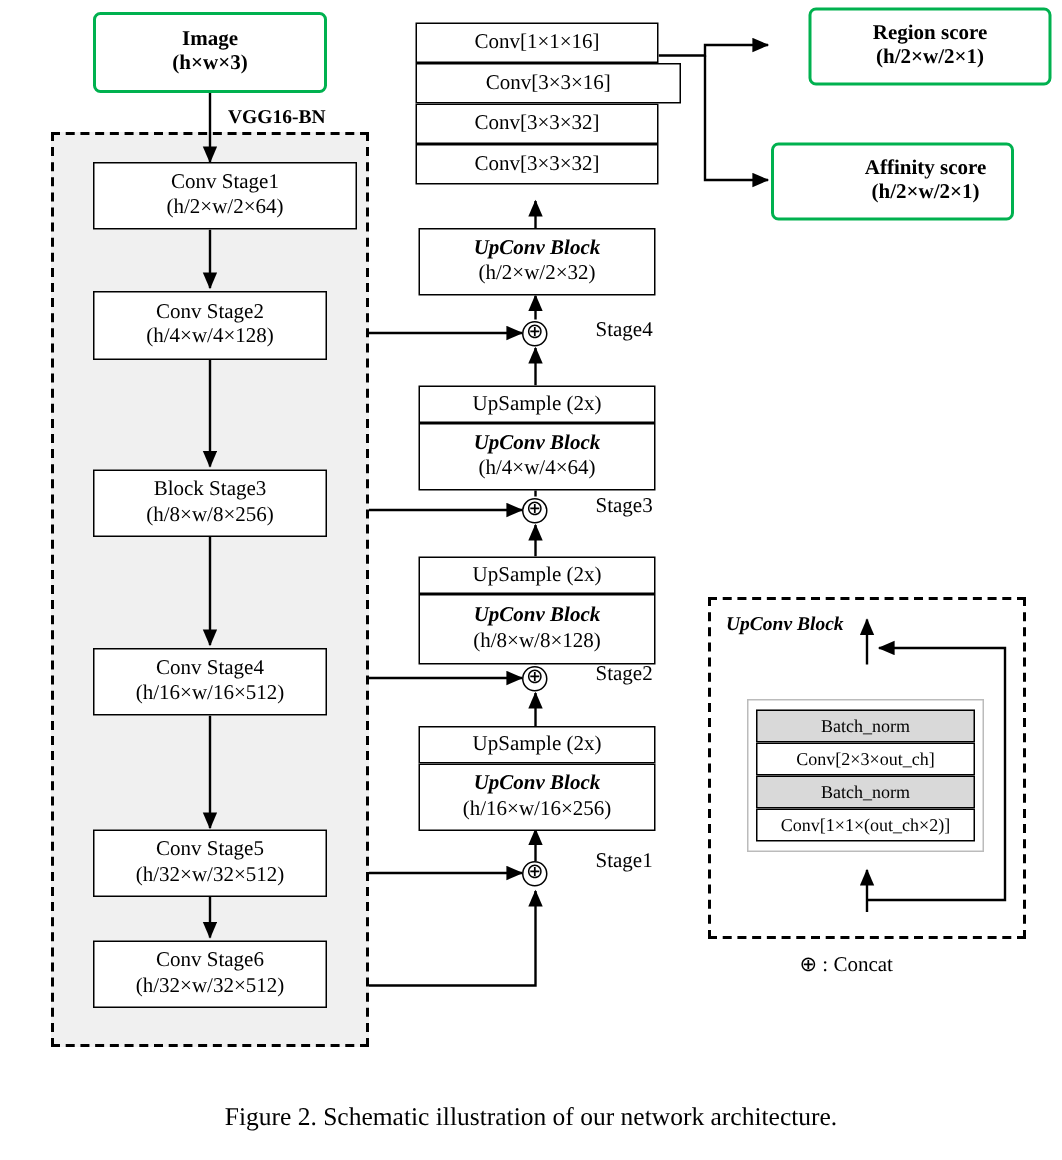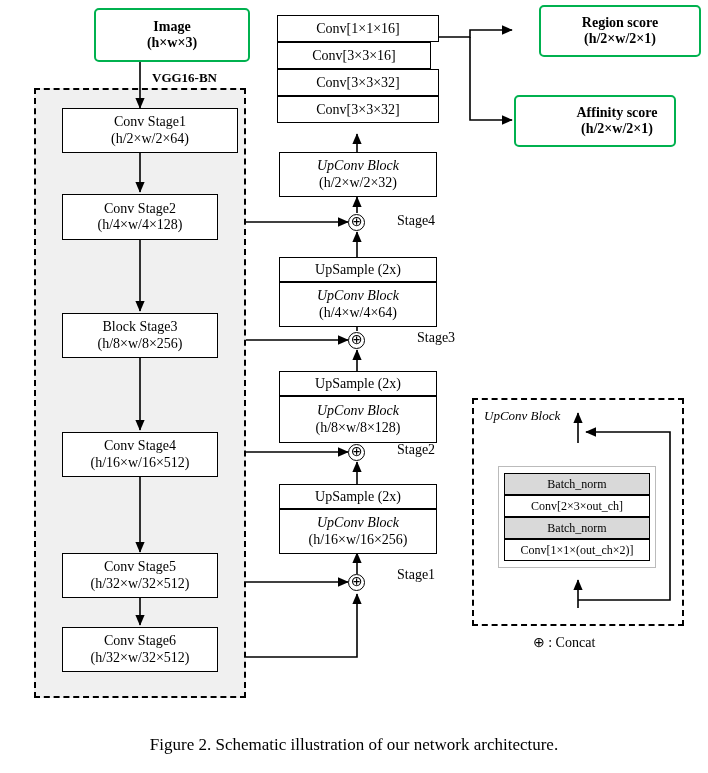--- a/index.html
+++ b/index.html
@@ -38,21 +38,21 @@
   .green {
     border: 2px solid #00b14f;
     border-radius: 5px;
     font-weight: bold;
   }
   .gray {
     background: #d9d9d9;
   }
   .italic-bold {
     font-style: italic;
-    font-weight: normal;
+    font-weight: bold;
   }
   .plainlabel {
     position: absolute;
     font-size: 14px;
     white-space: nowrap;
   }
   .boldlabel {
     position: absolute;
     font-size: 13px;
     font-weight: bold;
@@ -177,21 +177,21 @@
 
       <path d="M439,37 L470,37 L470,30 L512,30" marker-end="url(#ah)"></path>
       <path d="M470,37 L470,120 L512,120" marker-end="url(#ah)"></path>
 
       <line x1="578" y1="608" x2="578" y2="580" marker-end="url(#ah)"></line>
       <line x1="578" y1="443" x2="578" y2="413" marker-end="url(#ah)"></line>
       <path d="M578,600 L670,600 L670,432 L586,432" marker-end="url(#ah)"></path>
     </g>
   </svg>
 
-  <div class="box green" style="left:62px; top:8px; width:156px; height:54px;margin-left:32px;">
+  <div class="box green" style="left:62px; top:8px; width:156px; height:54px;">
     <span class="l1">Image</span>
     <span class="l2">(h×w×3)</span>
   </div>
 
   <div class="box" style="left:62px; top:108px; width:176px; height:45px;">
     <span class="l1">Conv Stage1</span>
     <span class="l2">(h/2×w/2×64)</span>
   </div>
   <div class="box" style="left:62px; top:194px; width:156px; height:46px;">
     <span class="l1">Conv Stage2</span>
@@ -208,21 +208,21 @@
   <div class="box" style="left:62px; top:553px; width:156px; height:45px;">
     <span class="l1">Conv Stage5</span>
     <span class="l2">(h/32×w/32×512)</span>
   </div>
   <div class="box" style="left:62px; top:627px; width:156px; height:45px;">
     <span class="l1">Conv Stage6</span>
     <span class="l2">(h/32×w/32×512)</span>
   </div>
 
   <div class="stack" style="left:277px; top:15px; width:162px; height:27px;">Conv[1×1×16]</div>
-  <div class="stack" style="left:277px; top:42px; width:154px; height:27px;text-align:right;">Conv[3×3×16]</div>
+  <div class="stack" style="left:277px; top:42px; width:177px; height:27px;text-align:right;">Conv[3×3×16]</div>
   <div class="stack" style="left:277px; top:69px; width:162px; height:27px;">Conv[3×3×32]</div>
   <div class="stack" style="left:277px; top:96px; width:162px; height:27px;">Conv[3×3×32]</div>
 
   <div class="box green" style="left:514px; top:5px; width:162px; height:52px;margin-left:25px;">
     <span class="l1">Region score</span>
     <span class="l2">(h/2×w/2×1)</span>
   </div>
   <div class="box green" style="left:514px; top:95px; width:162px; height:52px;padding-left:44px;">
     <span class="l1">Affinity score</span>
     <span class="l2">(h/2×w/2×1)</span>
@@ -238,21 +238,21 @@
   <div class="plainlabel" style="left:397px; top:213px;">Stage4</div>
 
   <div class="stack gray" style="left:279px; top:257px; width:158px; height:25px;">UpSample (2x)</div>
   <div class="box" style="left:279px; top:282px; width:158px; height:45px;">
     <span class="l1 italic-bold">UpConv Block</span>
     <span class="l2">(h/4×w/4×64)</span>
   </div>
   <div class="circ" style="left:348px; top:332px;">
       <span>⊕</span>
     </div>
-  <div class="plainlabel" style="left:397px; top:330px;margin-left:20px;">Stage3</div>
+  <div class="plainlabel" style="left:397px; top:330px;">Stage3</div>
 
   <div class="stack gray" style="left:279px; top:371px; width:158px; height:25px;">UpSample (2x)</div>
   <div class="box" style="left:279px; top:396px; width:158px; height:47px;">
     <span class="l1 italic-bold">UpConv Block</span>
     <span class="l2">(h/8×w/8×128)</span>
   </div>
   <div class="circ" style="left:348px; top:444px;">
       <span>⊕</span>
     </div>
   <div class="plainlabel" style="left:397px; top:442px;">Stage2</div>

